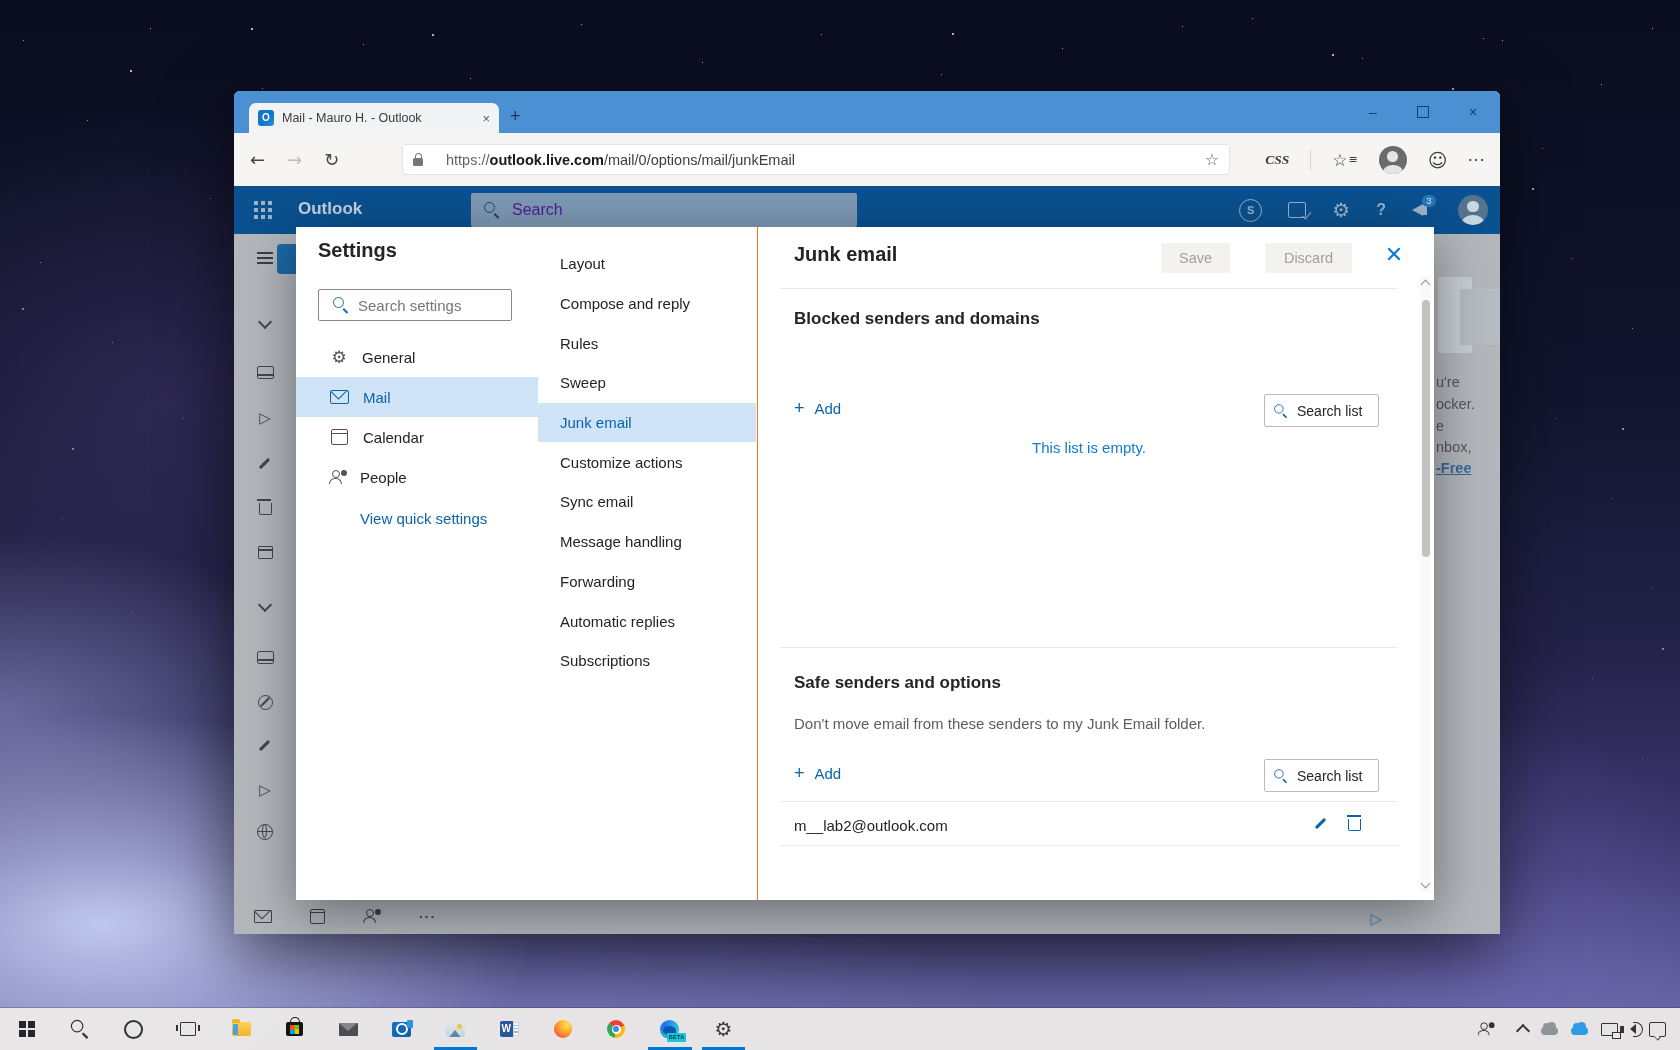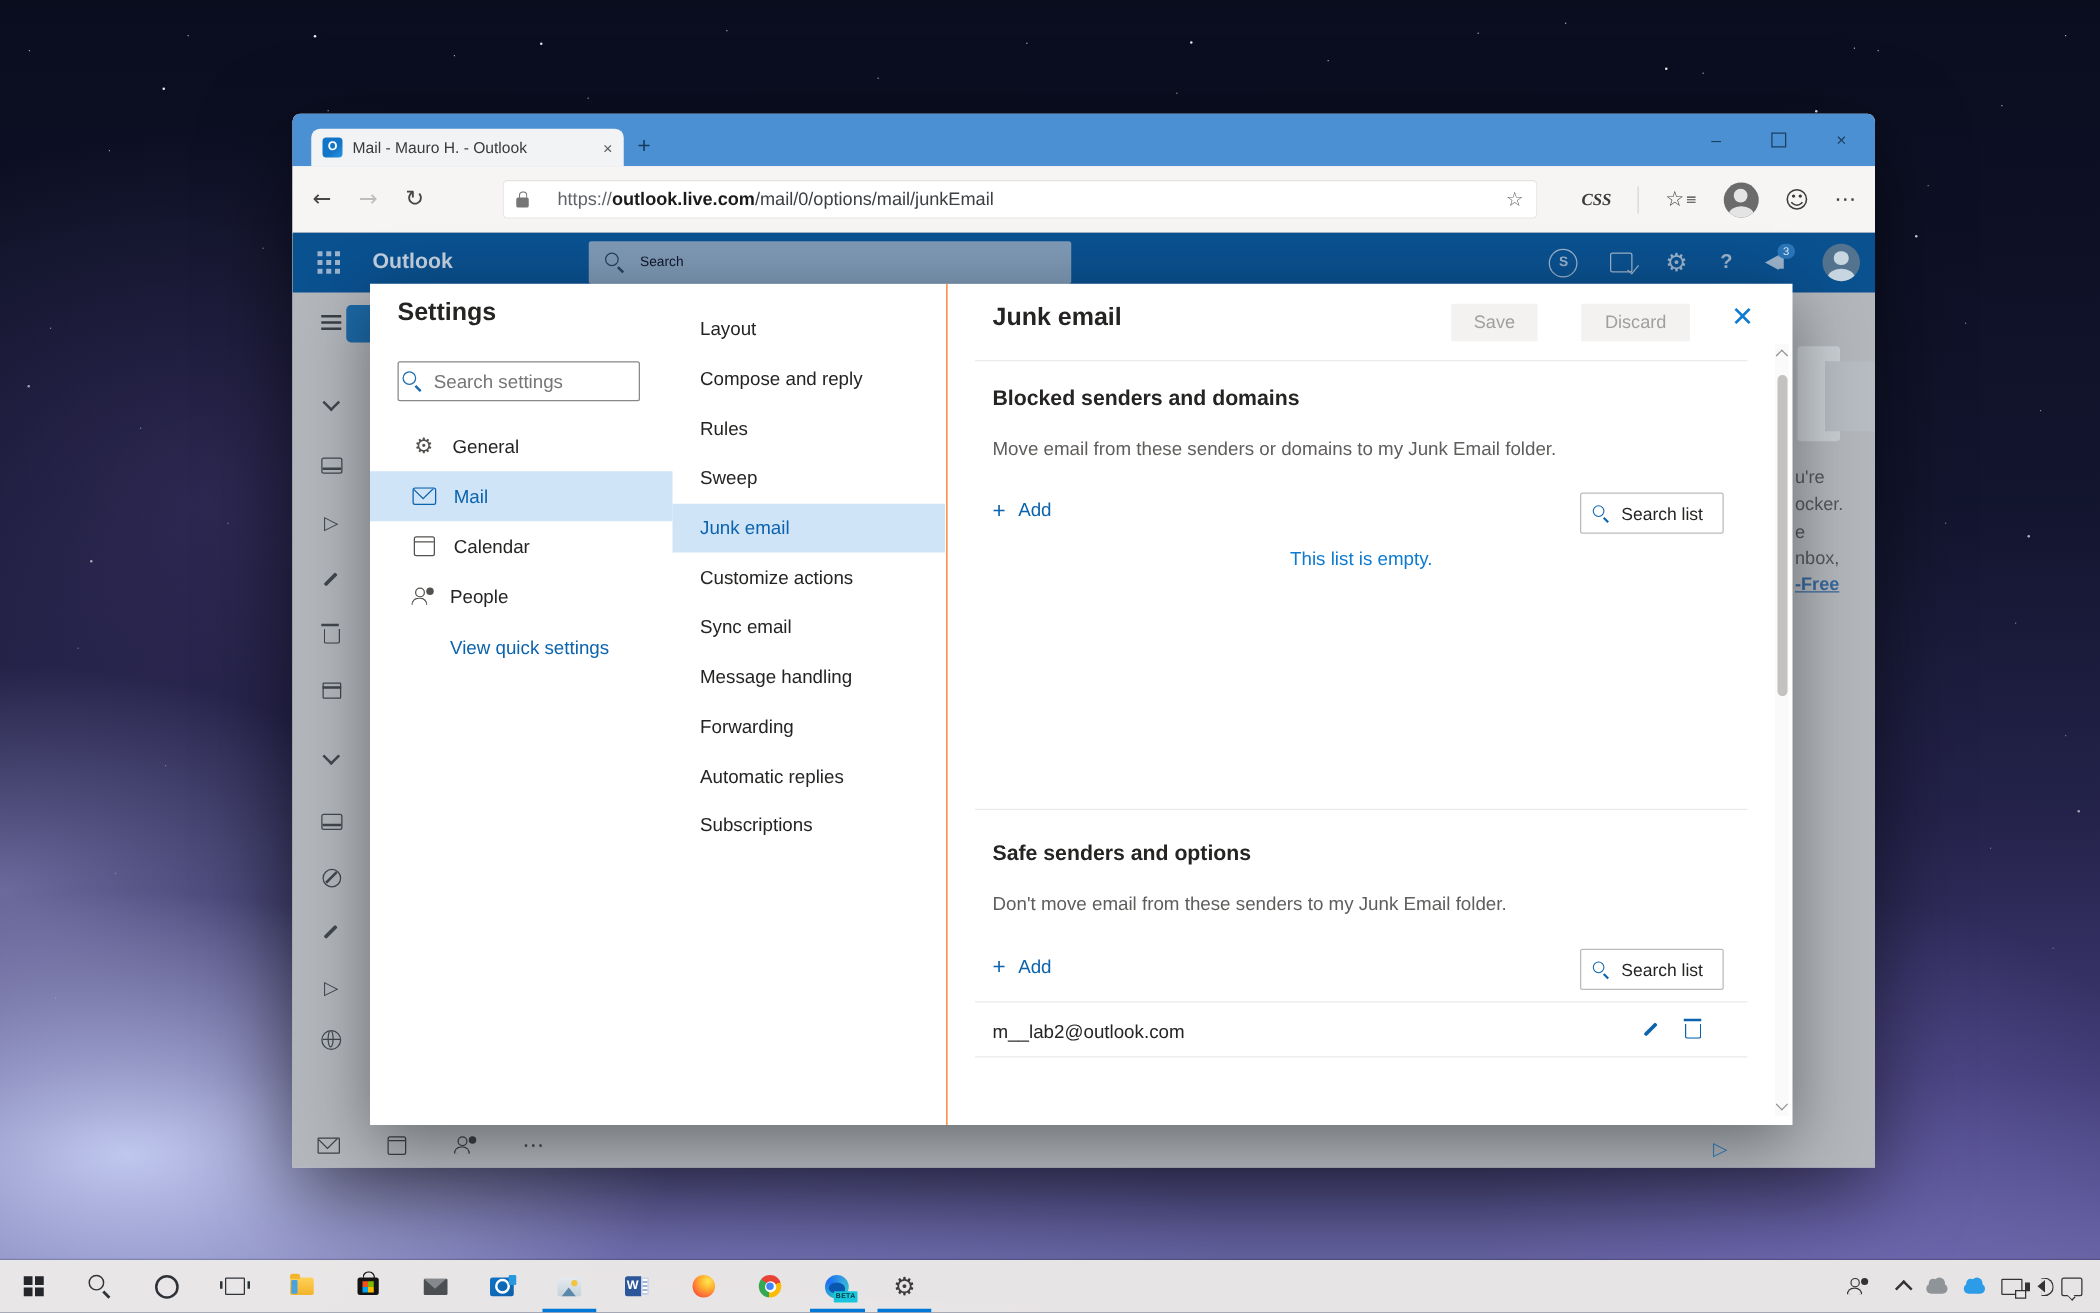--- a/index.html
+++ b/index.html
@@ -86,21 +86,21 @@
 
   
   #page{left:0;top:95px;right:0;bottom:0;background:#b3b7bc;overflow:hidden;}
   #ohdr{left:0;top:0;right:0;height:48px;background:#0a5190;}
   #ogrid{left:20px;top:15px;width:4px;height:4px;background:#9bb2ca;
     box-shadow:7px 0 #9bb2ca,14px 0 #9bb2ca,0 7px #9bb2ca,7px 7px #9bb2ca,14px 7px #9bb2ca,
     0 14px #9bb2ca,7px 14px #9bb2ca,14px 14px #9bb2ca;}
   #obrand{left:64px;top:13px;font-size:17px;font-weight:700;color:#c3d1e0;}
   #osearch{left:237px;top:7px;width:386px;height:34px;background:#7e99b5;border-radius:2px;
     display:flex;align-items:center;gap:12px;padding:0 13px;box-sizing:border-box;}
-  #osearchlbl{font-size:11px;color:#0f172a;}
+  #osearchlbl{font-size:16px;color:#4c1d95;}
   .mag{width:16px;height:16px;position:relative;flex:none;}
   .mag::before{content:"";position:absolute;left:0;top:0;width:9px;height:9px;
     border:1.7px solid var(--mc);border-radius:50%;}
   .mag::after{content:"";position:absolute;left:10.5px;top:10.5px;width:6px;height:1.8px;
     background:var(--mc);transform:rotate(45deg);transform-origin:0 0;}
   #oicons{right:12px;top:0;height:48px;display:flex;align-items:center;gap:26px;color:#9bb2ca;}
   .sk{width:21px;height:21px;border:1.6px solid #9bb2ca;border-radius:50%;
     font-size:11px;font-weight:700;display:flex;align-items:center;justify-content:center;}
   .ctk{width:16px;height:14px;border:1.7px solid #9bb2ca;border-radius:2px;position:relative;}
   .ctk::after{content:"";position:absolute;right:-4px;bottom:-2px;width:4px;height:8px;
@@ -160,21 +160,21 @@
     border:1.7px solid var(--pc);border-bottom:none;border-radius:6px 6px 0 0;}
   #bdots{color:#3e4145;font-weight:700;letter-spacing:1.5px;font-size:13px;}
   #bplane{right:118px;bottom:6px;color:#2f80c4;font-family:"DejaVu Sans",sans-serif;font-size:15px;}
 
   
   #panel{left:62px;top:136px;width:1138px;height:673px;background:#fff;z-index:5;
     box-shadow:0 14px 50px rgba(0,0,0,.42);}
   #pleft{left:0;top:0;width:242px;height:100%;}
   #ptitle{left:22px;top:12px;font-size:20px;font-weight:600;color:#252423;}
   #psearch{left:22px;top:62px;width:194px;height:32px;border:1px solid #8a8886;border-radius:2px;
-    display:flex;align-items:center;gap:9px;padding:0 3px;box-sizing:border-box;background:#fff;}
+    display:flex;align-items:center;gap:9px;padding:0 14px;box-sizing:border-box;background:#fff;}
   #psearchlbl{font-size:15px;color:#767676;}
   #cats{left:0;top:110px;width:242px;}
   .cat{height:40px;display:flex;align-items:center;padding-left:33px;gap:13px;box-sizing:border-box;}
   .cat.sel{background:#cfe4f7;}
   .catlbl{font-size:15px;color:#252423;}
   .cat.sel .catlbl{color:#0c63ad;}
   .gearp{font-family:"DejaVu Sans",sans-serif;font-size:17px;color:#54524f;width:20px;text-align:center;}
   .env{width:17px;height:12px;border:1.7px solid #0c63ad;border-radius:2px;position:relative;overflow:hidden;margin:0 1px;}
   .env::before{content:"";position:absolute;left:1px;top:-7px;width:11px;height:11px;
     transform:rotate(45deg);border:1.7px solid #0c63ad;background:#cfe4f7;}
@@ -465,21 +465,20 @@
       </div>
 
       <div id="pright" class="r">
         <div id="jtitle" class="r">Junk email</div>
         <div id="savebtn" class="gbtn">Save</div>
         <div id="discardbtn" class="gbtn">Discard</div>
         <div id="pclose" class="r">✕</div>
         <div id="hr1" class="hr"></div>
 
         <div id="bh" class="sechead">Blocked senders and domains</div>
-        <div id="bdesc" class="secdesc">Move email from these senders or domains to my Junk Email folder.</div>
         <div id="badd" class="addrow">
           <span class="plus">+</span>
           <span>Add</span>
         </div>
         <div id="bsearch" class="slbox" style="--mc:#0c63ad">
           <span class="mag" style="transform:scale(.85)"></span>
           <span>Search list</span>
         </div>
         <div id="bempty">This list is empty.</div>
 

